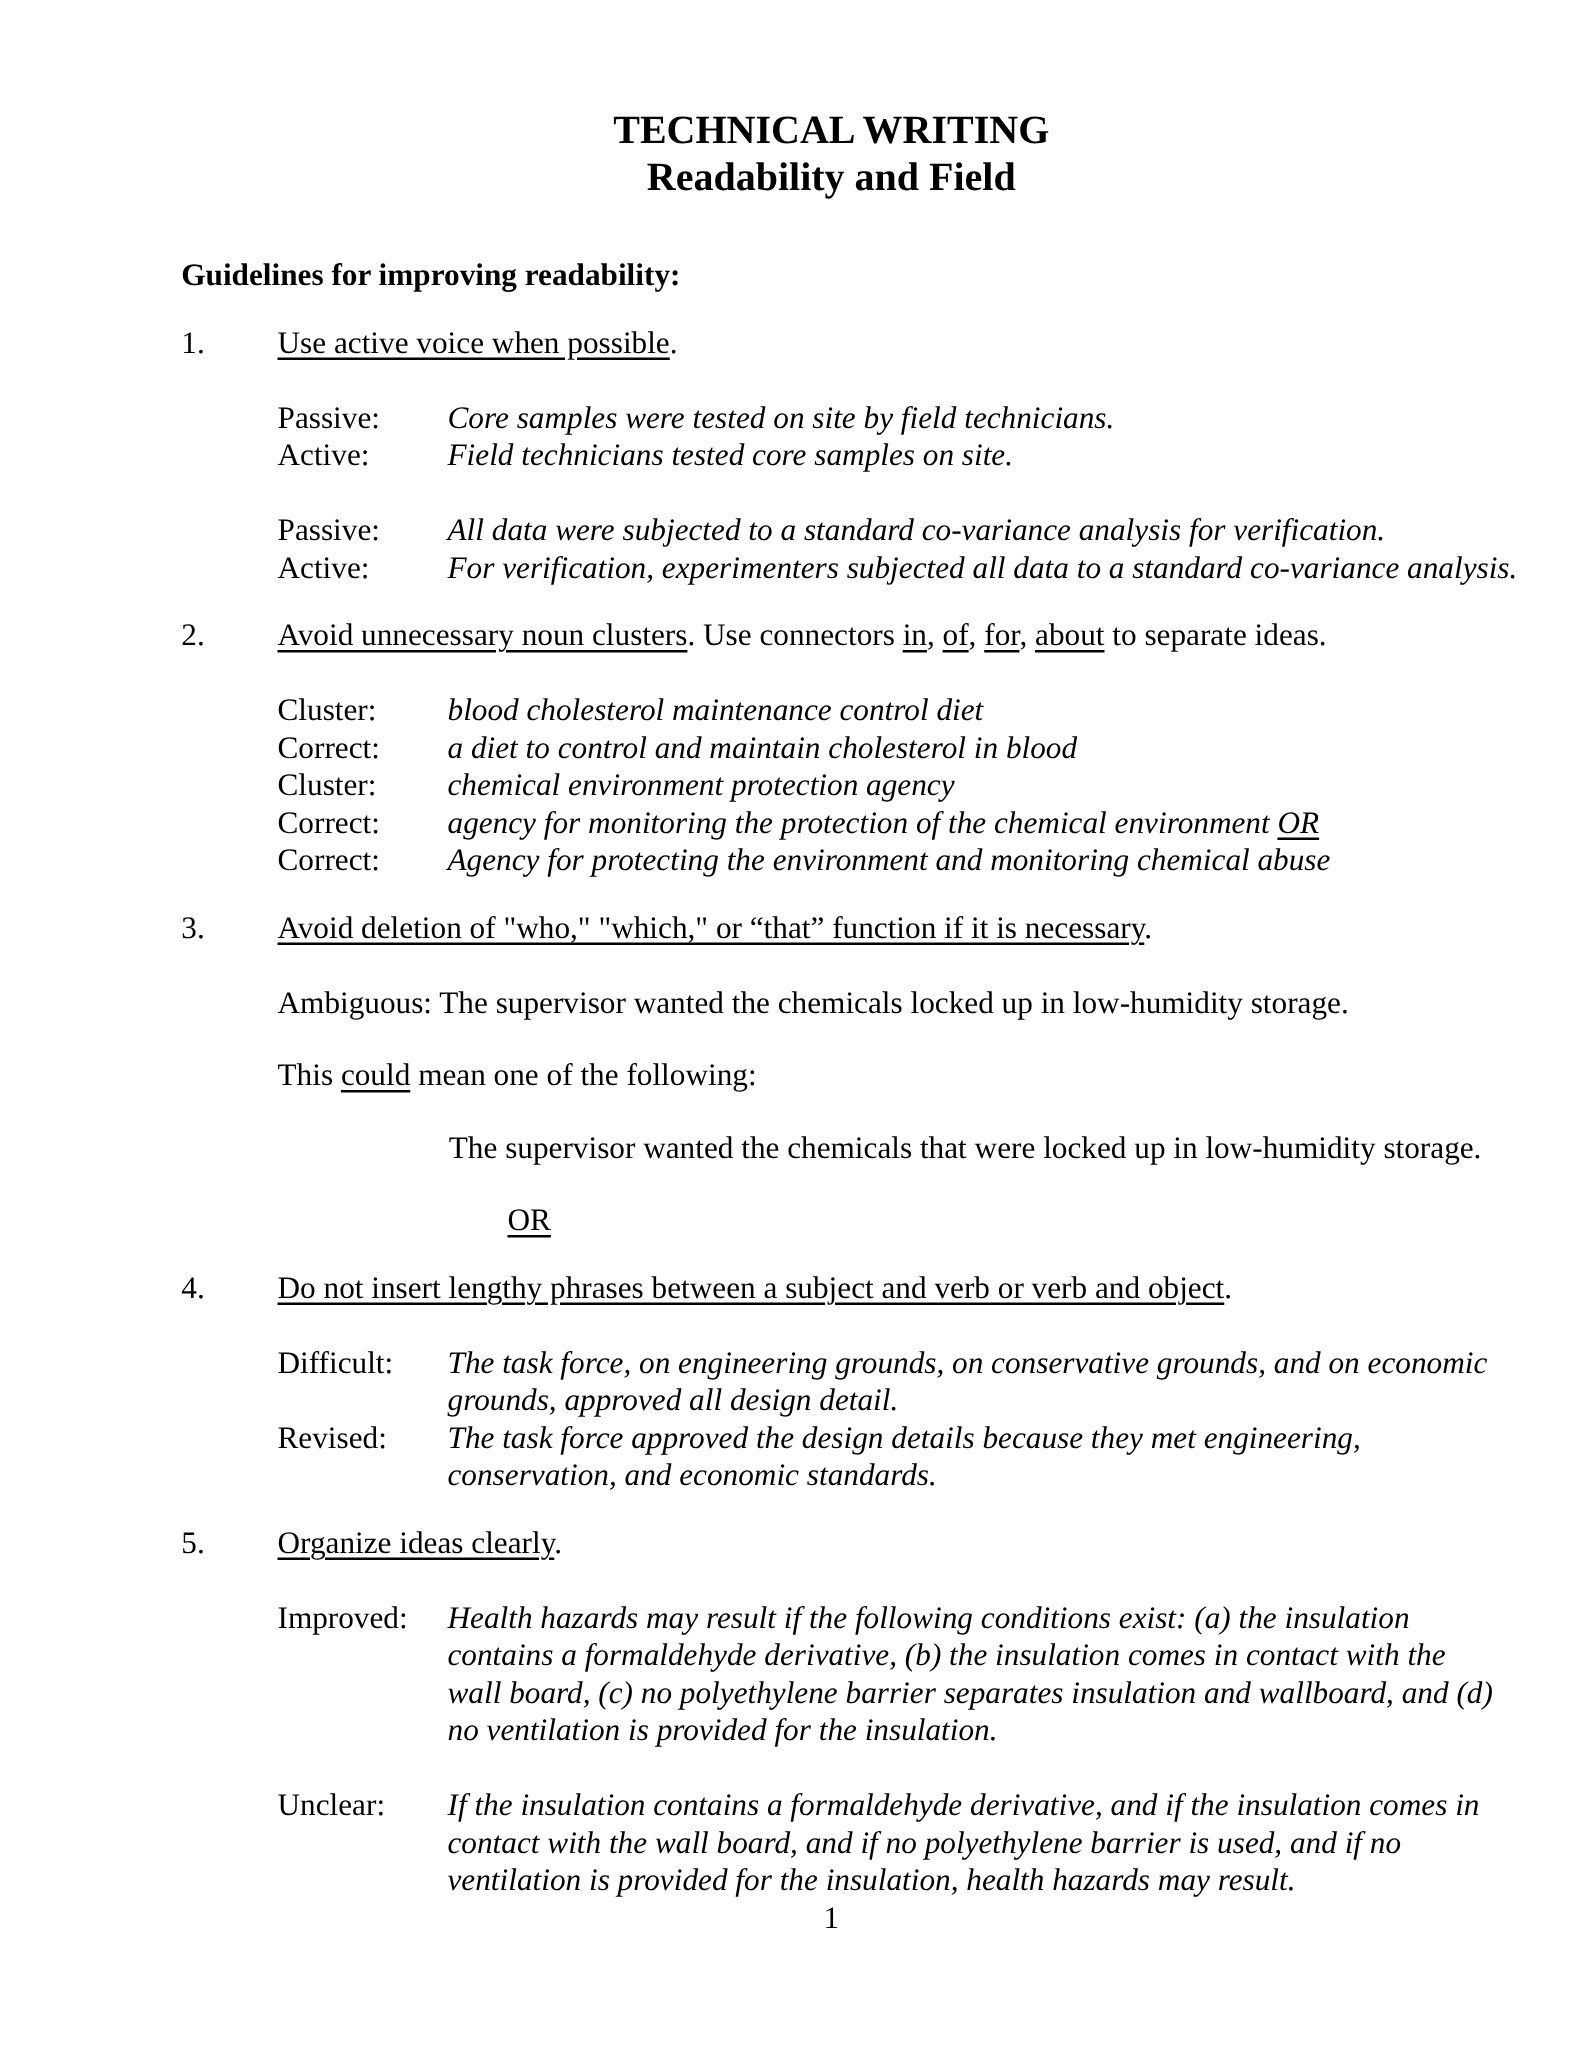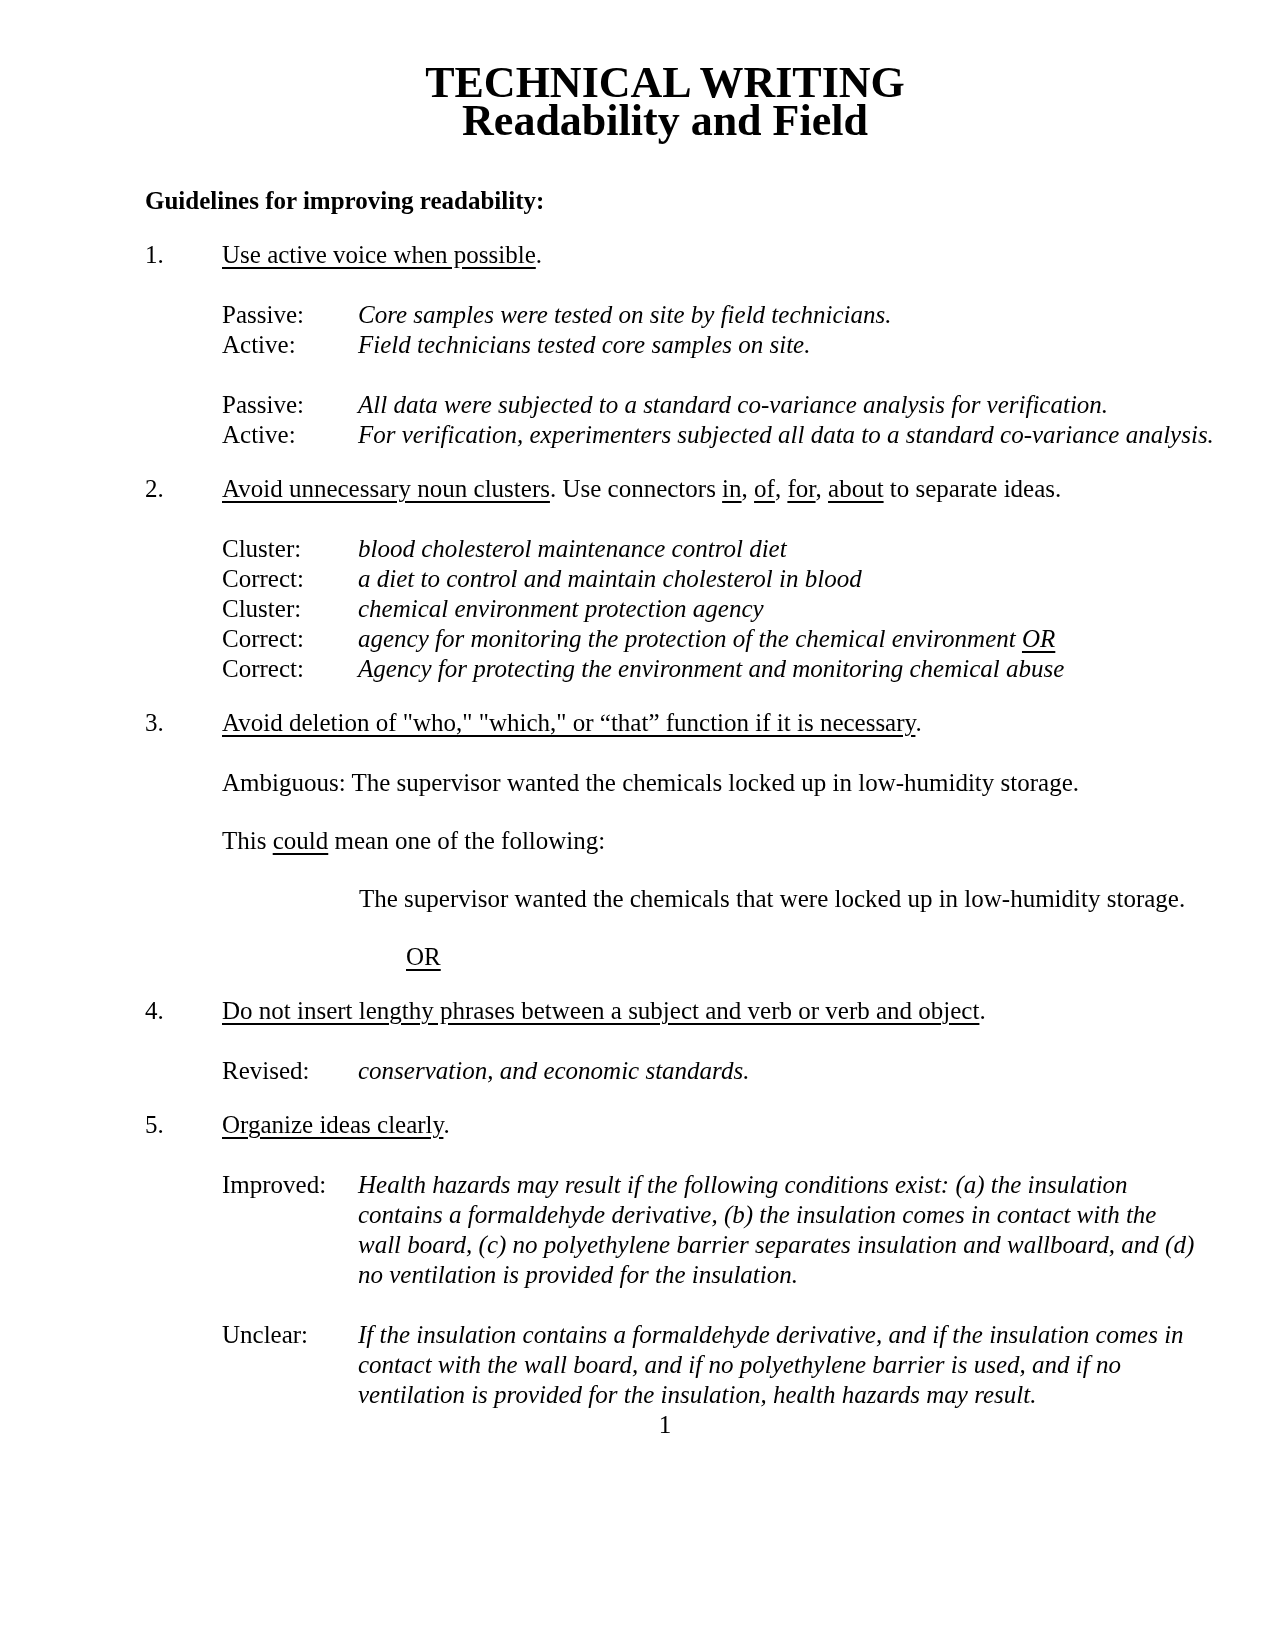--- a/index.html
+++ b/index.html
@@ -9,24 +9,24 @@
     height:1650px;
     background:#ffffff;
     color:#000000;
     font-family:"Liberation Serif","DejaVu Serif",serif;
     font-size:25px;
     line-height:30px;
     overflow:hidden;
   }
   .content{padding:0 90px 0 145px;}
   .doc-title{
-    padding-top:64px;
+    padding-top:84px;
     text-align:center;
     font-weight:bold;
-    font-size:44px;
+    font-size:32px;
     line-height:38px;
   }
   .guidelines{font-weight:bold;margin-top:46px;}
   .item{margin-top:24px;}
   .item-head{display:flex;white-space:nowrap;}
   .item-num{width:77px;flex:none;}
   .block{margin-top:30px;}
   .ex-row{display:flex;padding-left:77px;}
   .ex-label{width:136px;flex:none;}
   .ex-text{flex:1;min-width:0;}
@@ -136,22 +136,30 @@
             <div class="free-line ind2"><span class="u">OR</span></div>
           </div>
         </div>
         <div class="item">
           <div class="item-head">
             <span class="item-num">4.</span>
             <span class="item-title"><span class="u">Do not insert lengthy phrases between a subject and verb or verb and object</span><span>.</span></span>
           </div>
           <div class="block">
             <div class="ex-row">
+              <span class="ex-label">Difficult:</span>
+              <span class="ex-text">
+                <div class="ex-line"><span>The task force, on engineering grounds, on conservative grounds, and on economic</span></div>
+                <div class="ex-line"><span>grounds, approved all design detail.</span></div>
+              </span>
+            </div>
+            <div class="ex-row">
               <span class="ex-label">Revised:</span>
               <span class="ex-text">
+                <div class="ex-line"><span>The task force approved the design details because they met engineering,</span></div>
                 <div class="ex-line"><span>conservation, and economic standards.</span></div>
               </span>
             </div>
           </div>
         </div>
         <div class="item">
           <div class="item-head">
             <span class="item-num">5.</span>
             <span class="item-title"><span class="u">Organize ideas clearly</span><span>.</span></span>
           </div>

